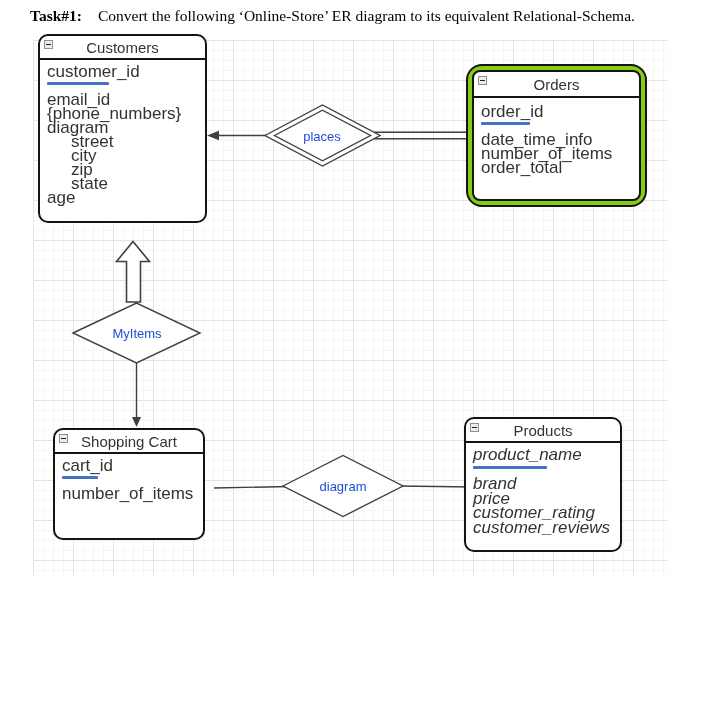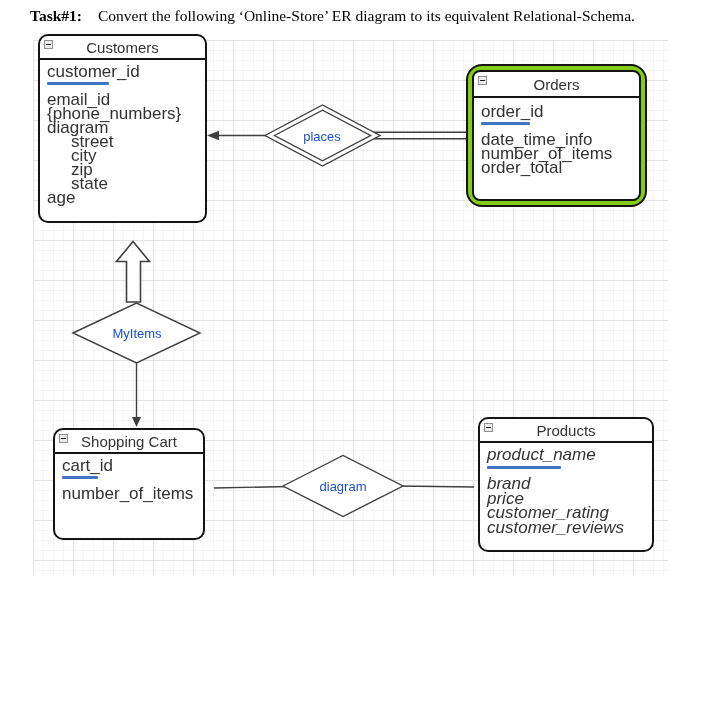--- a/index.html
+++ b/index.html
@@ -177,21 +177,21 @@
         <i></i>
       </div>
     <div class="entity-title">Shopping Cart</div>
     <div class="entity-body">
       <div class="attr pk">cart_id</div>
       <div class="pk-underline" style="width:36px;"></div>
       <div class="attr">number_of_items</div>
     </div>
   </div>
 
-  <div class="entity products-box" style="left:478px; top:417px; width:176px; height:135px;">
+  <div class="entity products-box" style="left:464px; top:417px; width:158px; height:135px;">
     <div class="collapse">
         <i></i>
       </div>
     <div class="entity-title">Products</div>
     <div class="entity-body">
       <div class="attr pk">product_name</div>
       <div class="pk-underline" style="width:74px;"></div>
       <div class="attr">brand</div>
       <div class="attr">price</div>
       <div class="attr">customer_rating</div>

